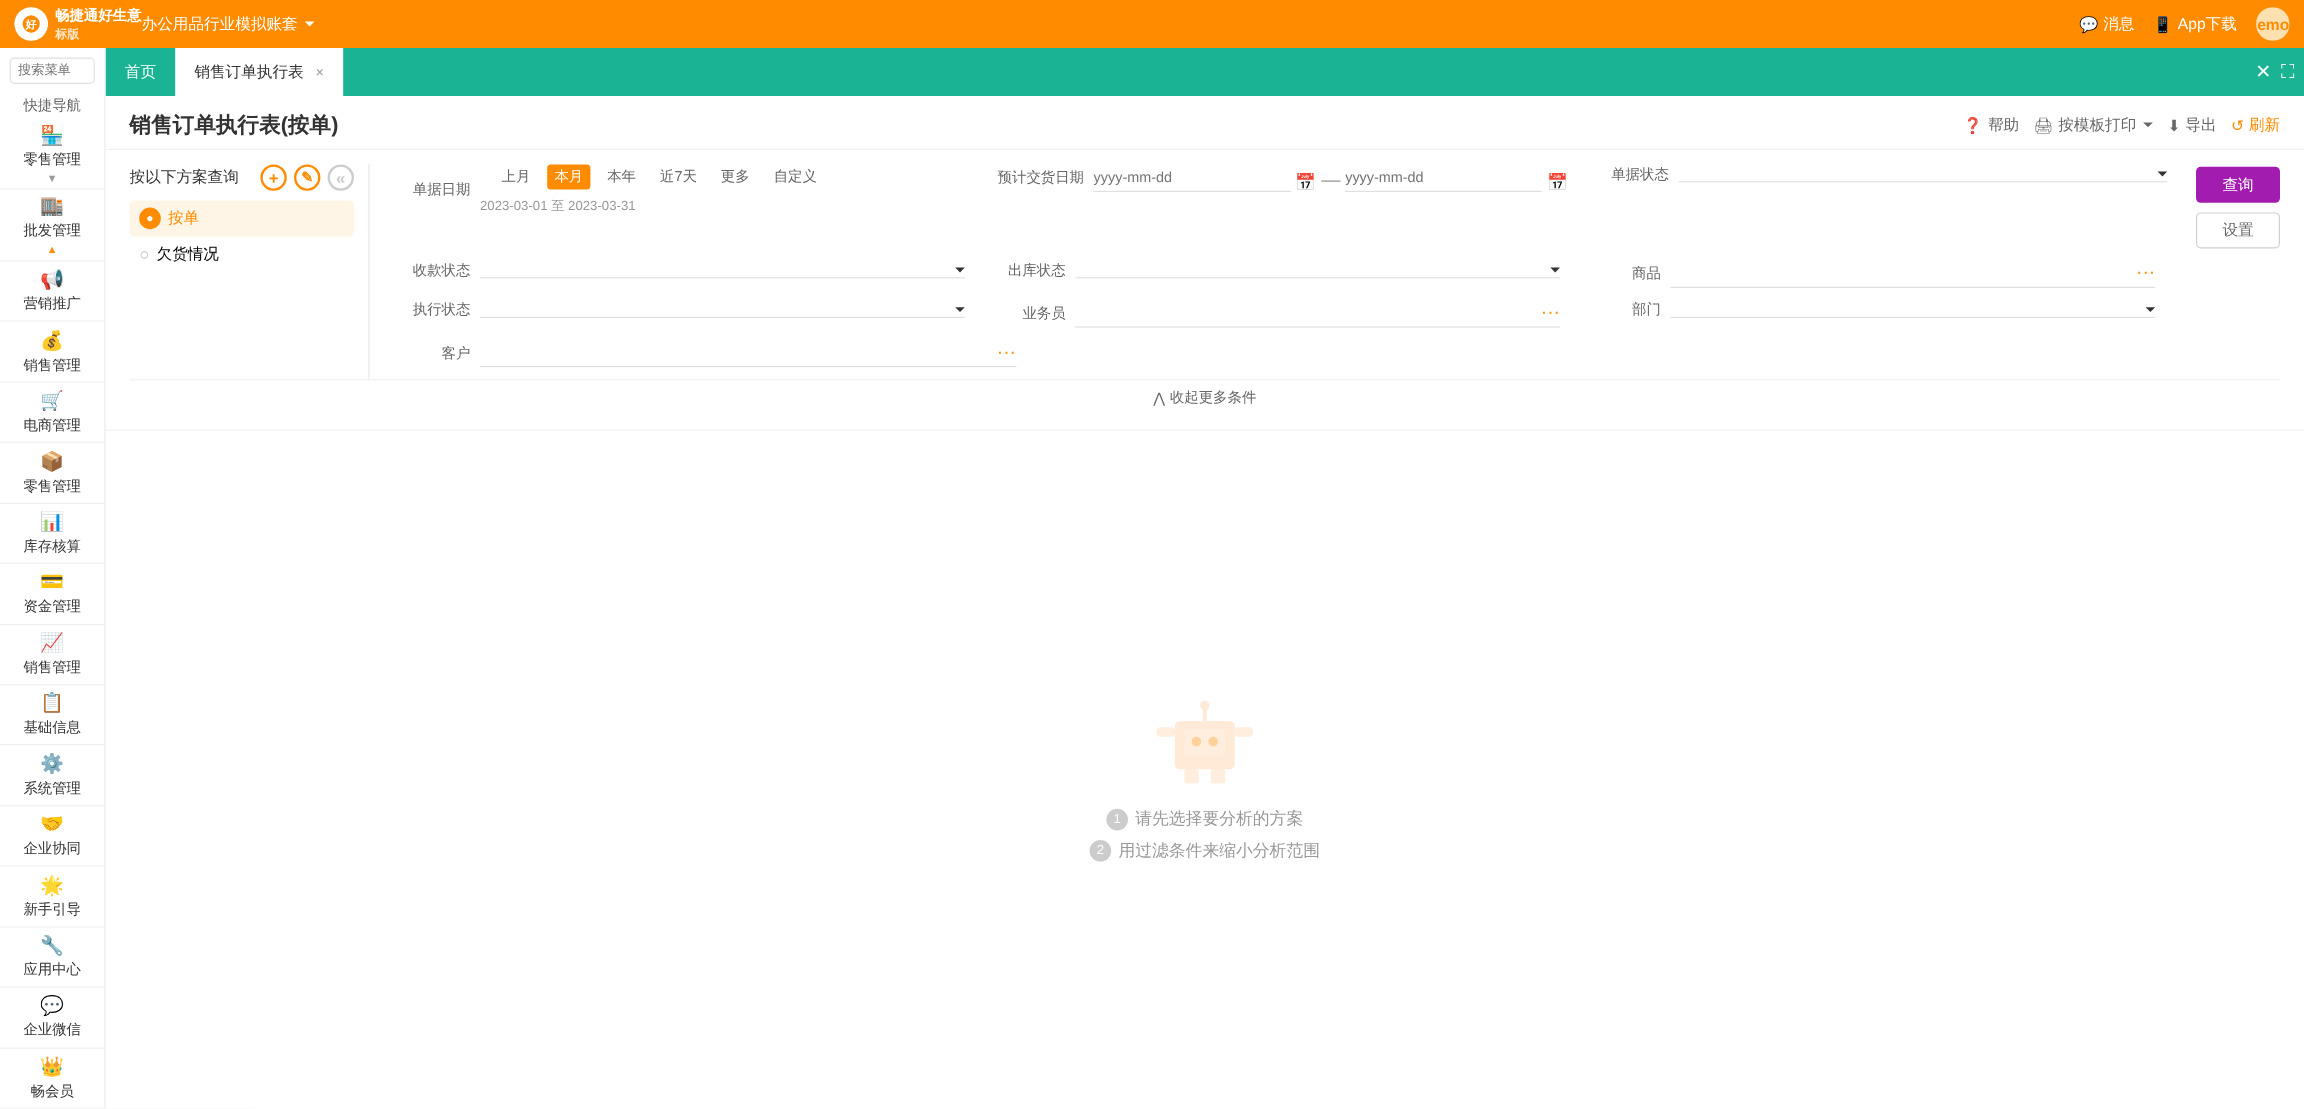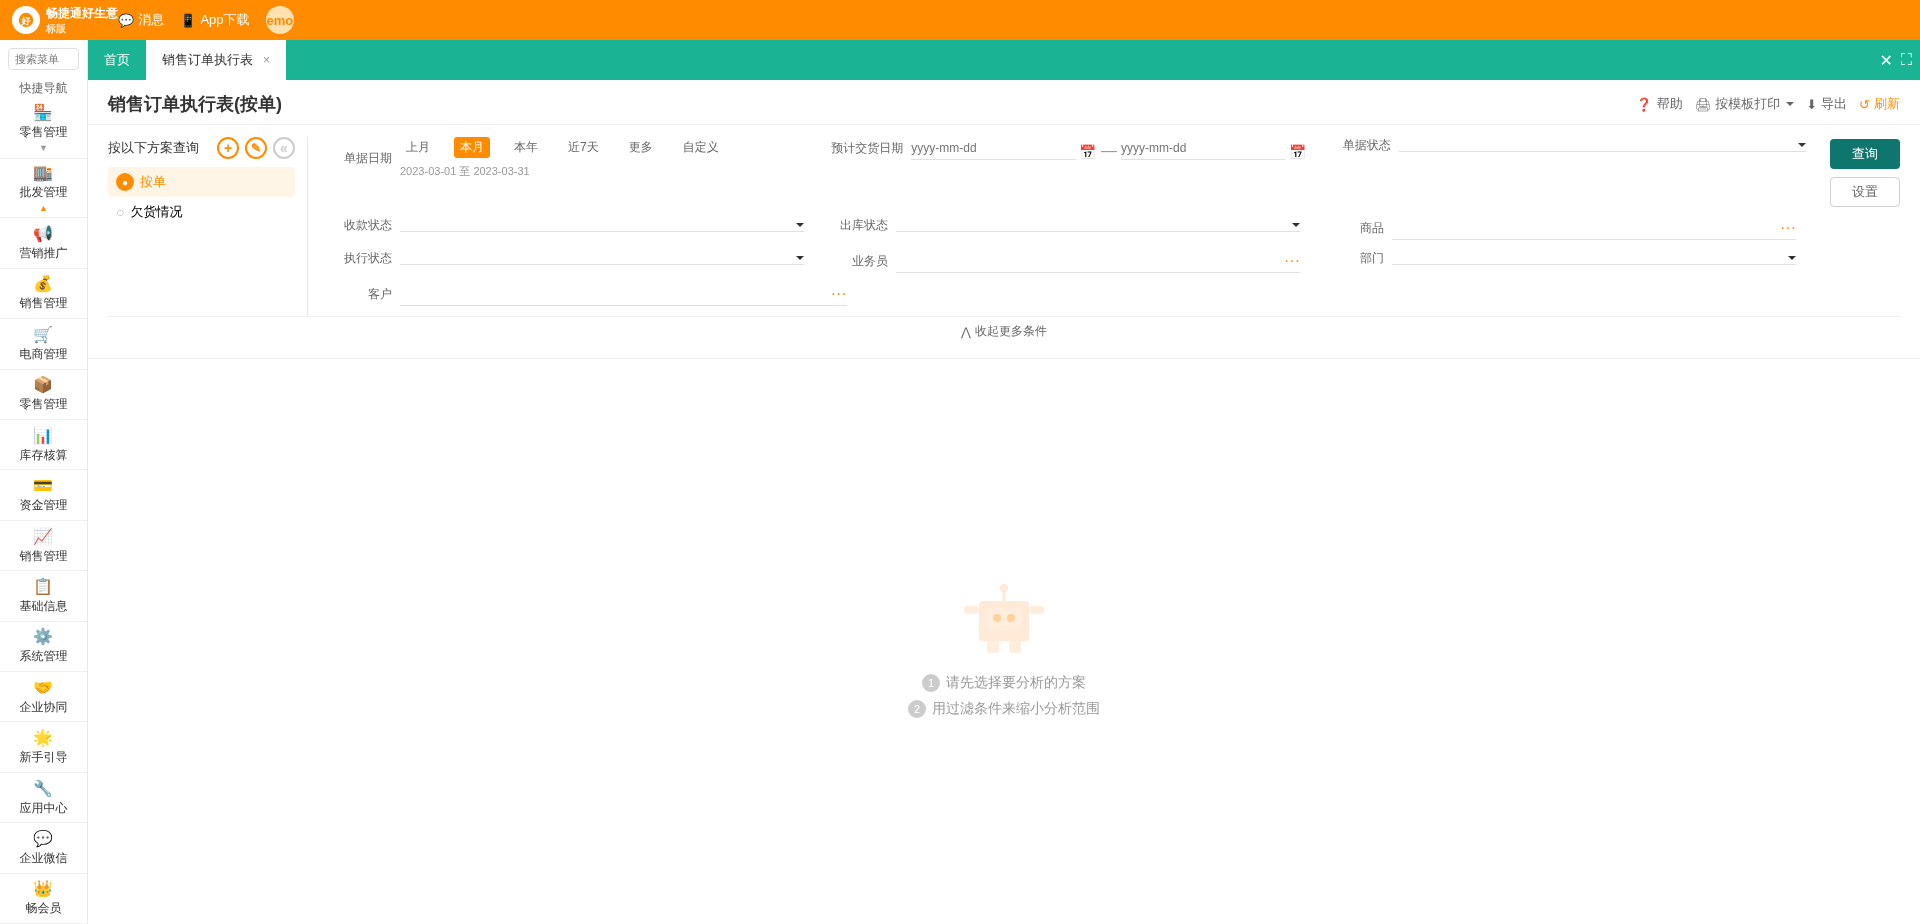--- a/index.html
+++ b/index.html
@@ -99,33 +99,33 @@
     .filter-left-item { display: flex; align-items: center; gap: 6px; padding: 6px 8px; border-radius: 4px; cursor: pointer; font-size: 13px; }
     .filter-left-item.active { background: #fff5e6; color: #ff8c00; }
     .filter-left-item .dot { width: 8px; height: 8px; border-radius: 50%; background: #ff8c00; }
     .filter-label { font-size: 12px; color: #666; white-space: nowrap; min-width: 60px; text-align: right; }
     .filter-select { flex: 1; display: flex; align-items: center; justify-content: space-between; border: none; border-bottom: 1px solid #e0e0e0; padding: 4px 0; font-size: 12px; cursor: pointer; color: #333; }
     .date-range { display: flex; align-items: flex-end; gap: 4px; flex: 1; }
     .date-input { flex: 1; border: none; border-bottom: 1px solid #e0e0e0; padding: 4px 0; font-size: 12px; outline: none; background: transparent; color: #bbb; }
     .date-icon { color: #ff8c00; font-size: 14px; cursor: pointer; }
     .date-separator { color: #999; }
 
-    .filter-date-tabs { display: flex; gap: 18px; align-items: flex-end; margin-bottom: 6px; }
+    .filter-date-tabs { display: flex; gap: 8px; align-items: flex-end; margin-bottom: 6px; margin-left: 12px; }
     .date-tab { font-size: 12px; color: #666; cursor: pointer; padding: 2px 6px; }
     .date-tab.active { background: #ff8c00; color: white; border-radius: 3px; padding: 2px 6px; }
     .date-range-text { font-size: 11px; color: #999; margin-top: 2px; }
 
     .filter-dots { color: #ff8c00; font-size: 16px; cursor: pointer; }
 
     
     .collapse-bar {
       display: flex; justify-content: center; padding: 6px; border-top: 1px solid #f0f0f0; cursor: pointer;
       font-size: 12px; color: #666; gap: 4px; align-items: center;
     }
-    .btn-search { background: #0f766e; color: white; border: none; border-radius: 4px; padding: 6px 0; font-size: 13px; cursor: pointer; min-width: 70px; }
+    .btn-search { background: #a21caf; color: white; border: none; border-radius: 4px; padding: 6px 0; font-size: 13px; cursor: pointer; min-width: 70px; }
     .btn-settings { background: white; color: #666; border: 1px solid #d0d0d0; border-radius: 4px; padding: 5px 14px; font-size: 13px; cursor: pointer; margin-top: 4px; }
 
     
     .empty-state {
       flex: 1; display: flex; flex-direction: column; align-items: center; justify-content: center; gap: 8px;
     }
     .empty-text { font-size: 14px; color: #999; display: flex; align-items: center; gap: 6px; }
     .empty-number { display: inline-flex; width: 18px; height: 18px; background: #ccc; color: white; border-radius: 50%; font-size: 11px; align-items: center; justify-content: center; }
 
     
@@ -151,20 +151,26 @@
   <div class="topbar-logo">
     <div class="logo-icon">
       <svg viewBox="0 0 20 20" fill="#ff8c00">
         <circle cx="10" cy="10" r="8" fill="#ff8c00"></circle>
         <text x="10" y="14" text-anchor="middle" fill="white" font-size="10" font-weight="bold">好</text>
       </svg>
     </div>
     <div>
       <div style="font-size:12px;color:white;font-weight:bold;">畅捷通好生意</div>
       <div style="font-size:10px;color:rgba(255,255,255,0.8);">标版</div>
+    </div>
+  </div>
+  <div class="topbar-center">
+    <div class="topbar-dropdown">
+      <span>办公用品行业模拟账套</span>
+      <span class="caret"></span>
     </div>
   </div>
   <div class="topbar-right">
     <div class="topbar-right-item">
       <span>💬</span>
       <span>消息</span>
     </div>
     <div class="topbar-right-item">
       <span>📱</span>
       <span>App下载</span>

